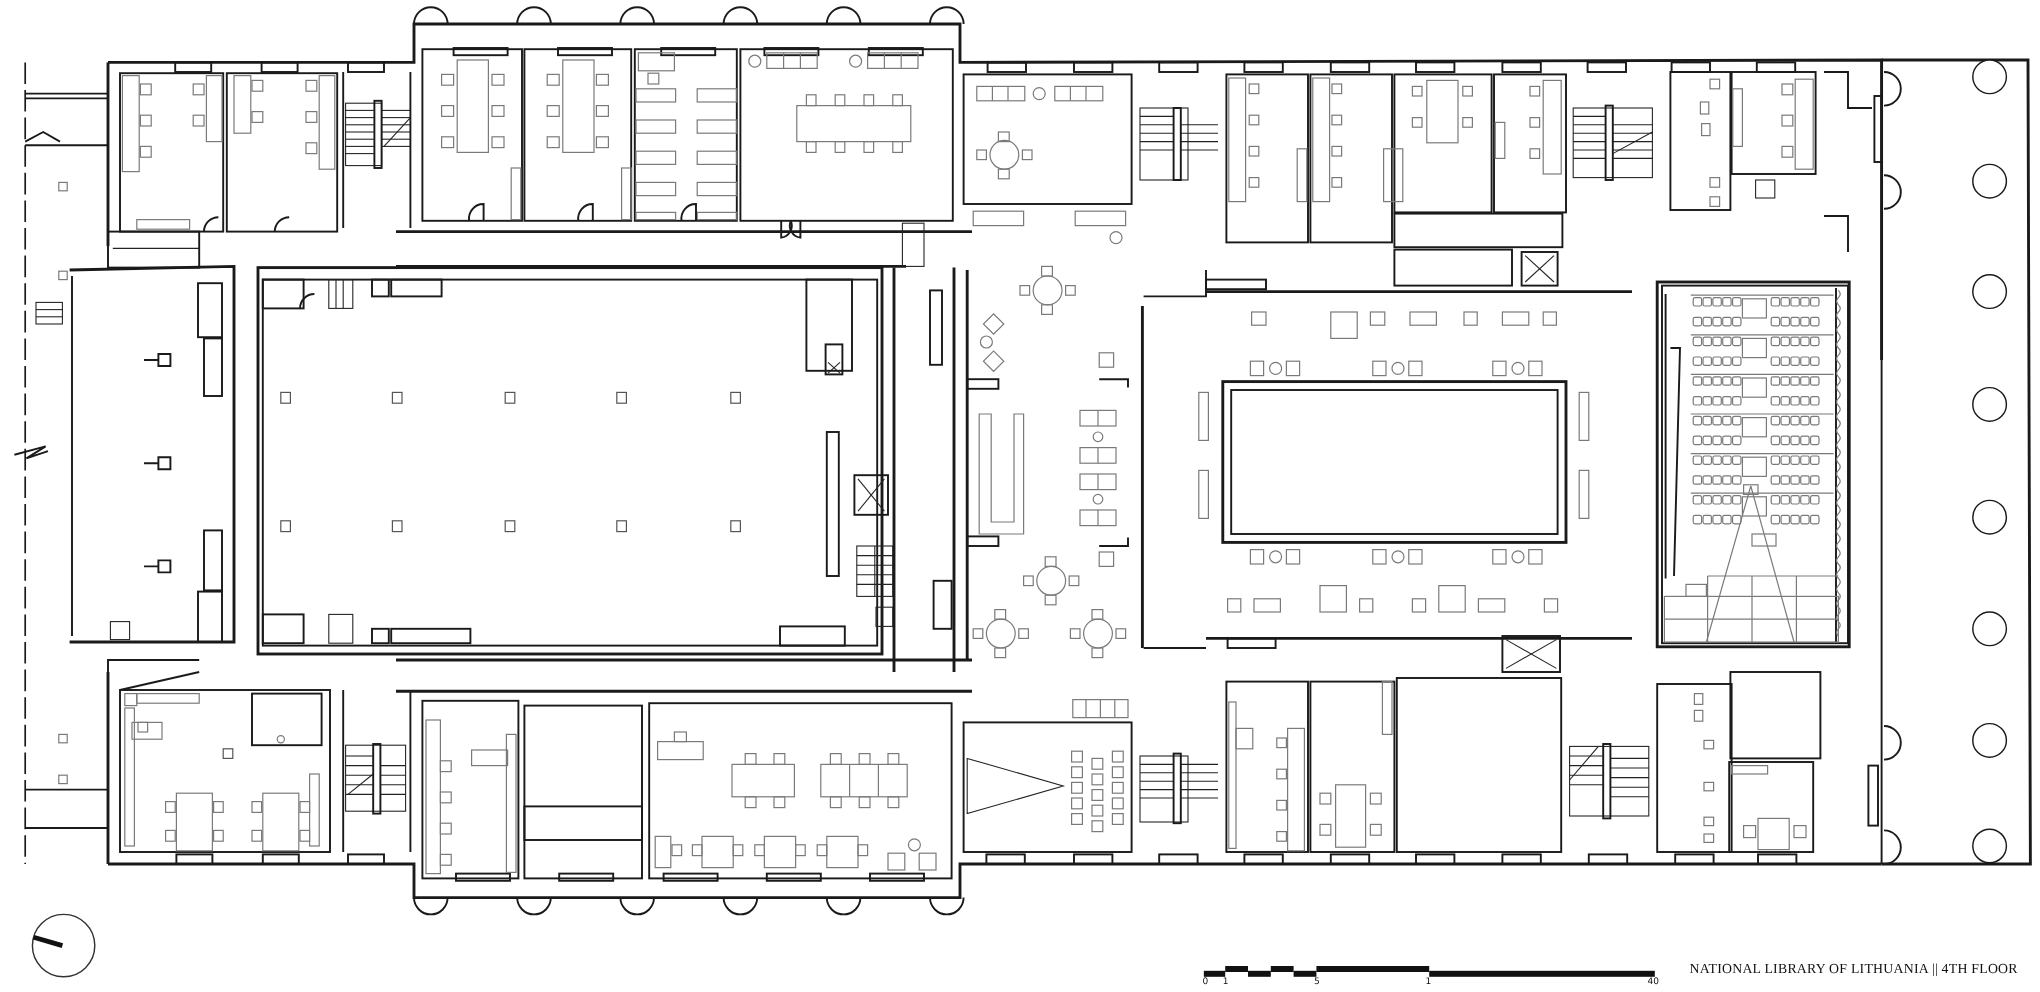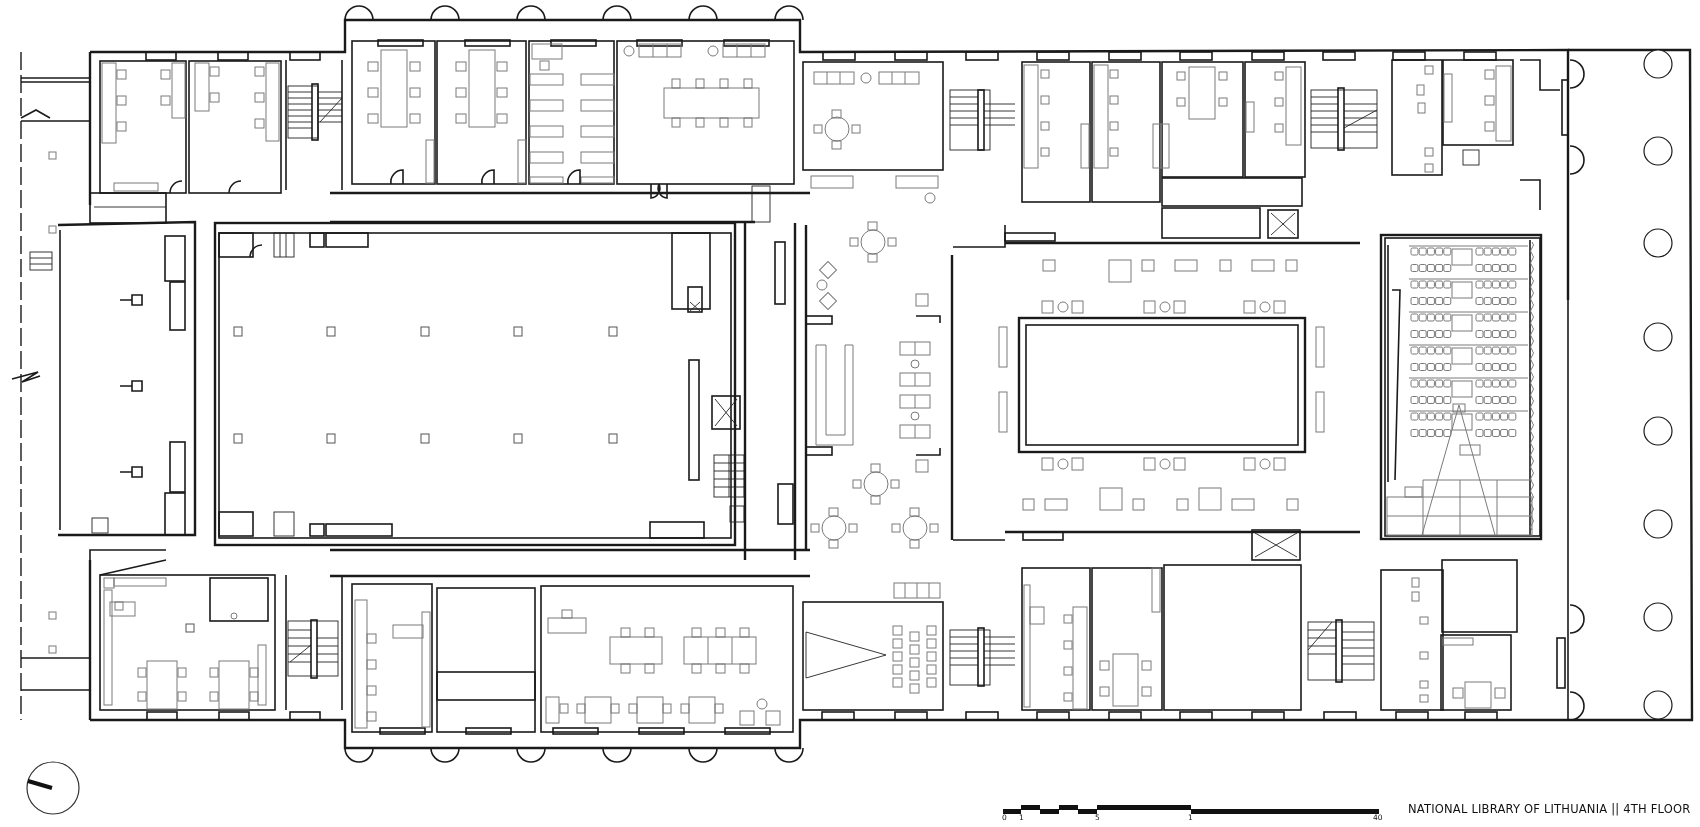--- a/index.html
+++ b/index.html
@@ -5,21 +5,21 @@
   html,body{margin:0;padding:0;background:#ffffff;}
   body{width:1700px;height:827px;position:relative;overflow:hidden;font-family:"DejaVu Sans",sans-serif;}
   #plan{position:absolute;left:0;top:0;width:1700px;height:827px;}
   .w{fill:none;stroke:#1a1a1a;stroke-width:1.6;}
   .wt{fill:none;stroke:#1a1a1a;stroke-width:2.4;}
   .f{fill:none;stroke:#7a7a7a;stroke-width:1;}
   .fd{fill:none;stroke:#555;stroke-width:1;}
   .st{fill:none;stroke:#222;stroke-width:0.9;}
   .col{fill:#fff;stroke:#1a1a1a;stroke-width:1.2;}
   .dash{fill:none;stroke:#1a1a1a;stroke-width:1.4;stroke-dasharray:18 5;}
-  .title{position:absolute;left:1408px;top:802px;font-size:11.5px;letter-spacing:0.2px;color:#111;white-space:nowrap;}
+  .title{position:absolute;left:1408px;top:802px;font-size:11.5px;letter-spacing:0.2px;color:#111;white-space:nowrap;font-family:Liberation Serif, serif;}
   .scale{position:absolute;left:1003px;top:802px;width:380px;height:25px;}
   .scale .tick{position:absolute;top:11px;font-size:7.5px;color:#111;}
   .north{position:absolute;left:25px;top:760px;width:56px;height:56px;}
 </style>
 </head>
 <body>
 
 <svg id="plan" viewBox="0 0 1700 827" xmlns="http://www.w3.org/2000/svg">
 
   <g>

